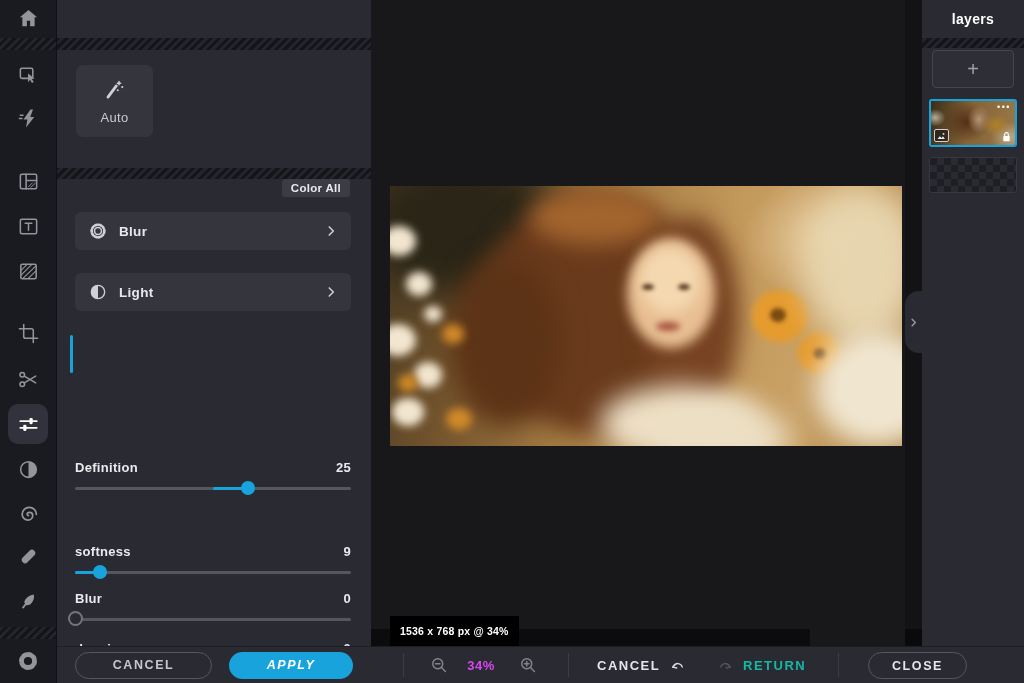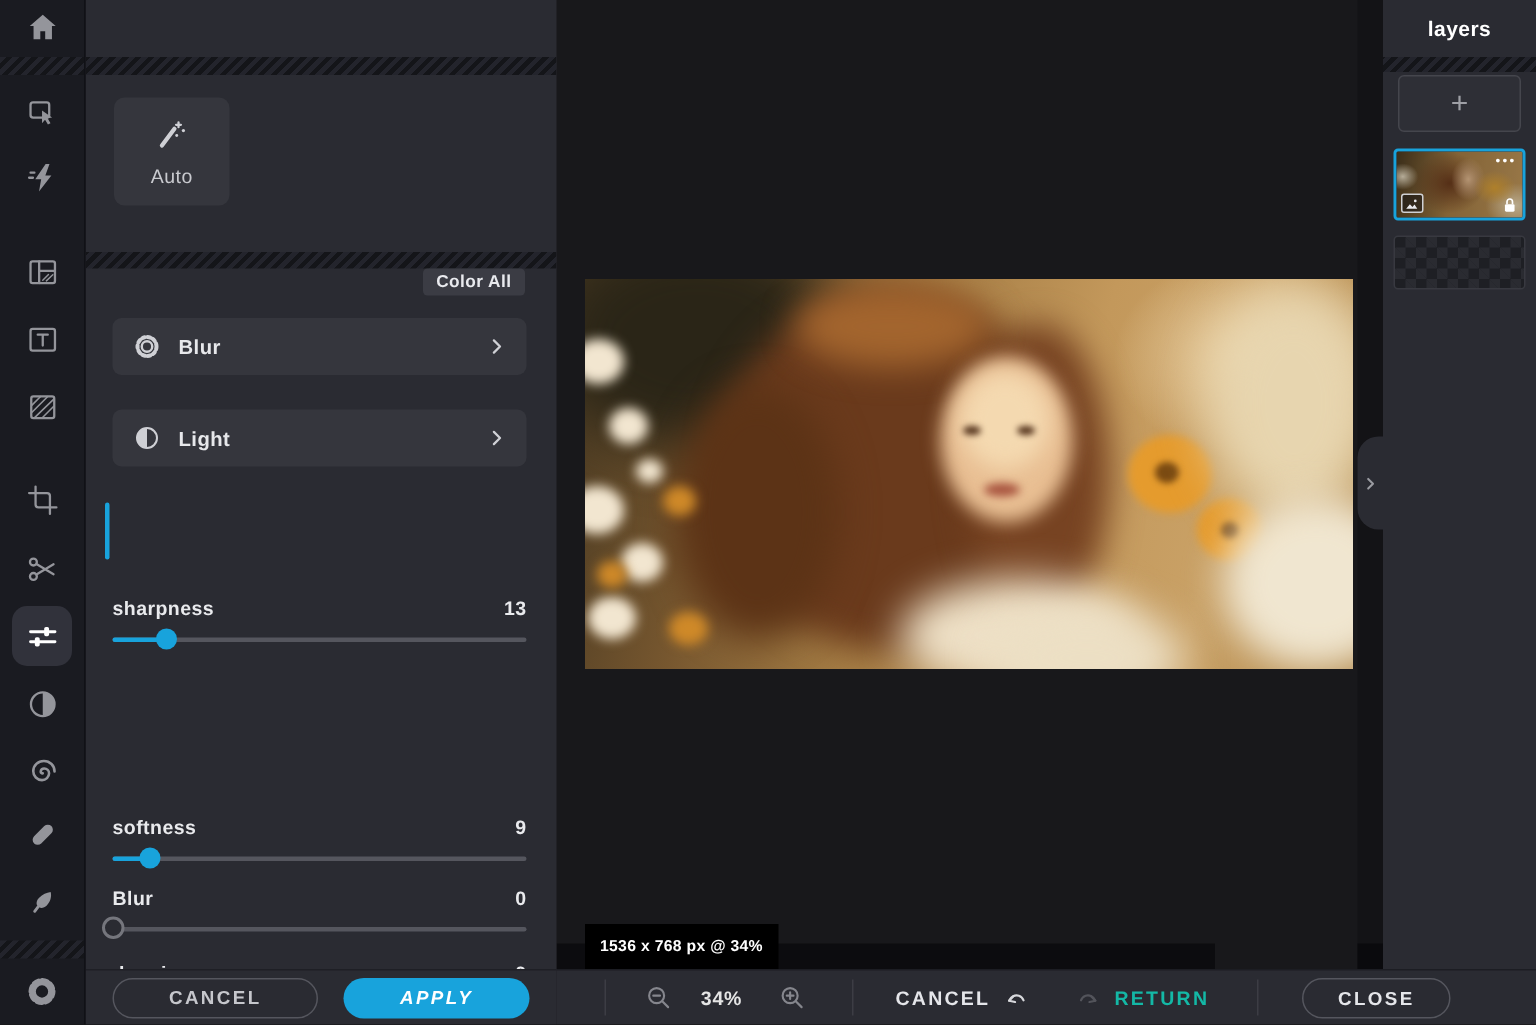--- a/index.html
+++ b/index.html
@@ -84,21 +84,21 @@
     background-image:
       linear-gradient(45deg,#2a2b31 25%,transparent 25%,transparent 75%,#2a2b31 75%),
       linear-gradient(45deg,#2a2b31 25%,transparent 25%,transparent 75%,#2a2b31 75%);
     background-position:0 0,7px 7px;background-size:14px 14px}
 
   
   .bottombar{position:absolute;left:371px;top:646px;width:653px;height:37px;background:#2a2b32;border-top:1px solid #1c1d23;z-index:4}
   .sep{position:absolute;top:6px;width:1px;height:24px;background:#3c3d44}
   .bb-item{position:absolute;display:flex;align-items:center;justify-content:center}
   .bb-text{font-size:13px;font-weight:bold;letter-spacing:1.5px}
-  .zoom-val{color:#e5e5e5;letter-spacing:.5px}
+  .zoom-val{color:#d946ef;letter-spacing:.5px}
   .bb-cancel{color:#e5e6ea}
   .bb-return{color:#14b8a6}
   .btn-close{position:absolute;left:497px;top:5px;width:99px;color:#e5e6ea}
 </style>
 </head>
 <body>
 
 <div class="rail">
   <div class="tool" style="top:-2px">
     <svg width="23" height="23" viewBox="0 0 24 24">
@@ -227,28 +227,28 @@
         <circle cx="12" cy="12" r="8"></circle>
         <path class="fillicon" d="M12 4a8 8 0 0 0 0 16z"></path>
       </svg>
     <span class="section-label">Light</span>
     <svg class="chev" width="14" height="14" viewBox="0 0 24 24">
         <path d="M9 5l7 7-7 7" stroke-width="2.6"></path>
       </svg>
   </div>
   <div class="accent-bar" style="top: 335px; background: rgb(24, 163, 220);"></div>
 
-  <div class="slider" style="top:398px">
+  <div class="slider" style="top:460px">
     <div class="lrow">
-        <span>sharpness</span>
-        <span>13</span>
+        <span>Definition</span>
+        <span>25</span>
       </div>
     <div class="track">
-        <div class="fill" style="background: rgb(24, 163, 220); left: 0px; width: 13%;"></div>
-        <div class="thumb" style="left: calc(13% - 7px); background: rgb(24, 163, 220);"></div>
+        <div class="fill" style="background: rgb(24, 163, 220); left: 50%; width: 12.5%;"></div>
+        <div class="thumb" style="left: calc(62.5% - 7px); background: rgb(24, 163, 220);"></div>
       </div>
   </div>
   <div class="slider" style="top:544px">
     <div class="lrow">
         <span>softness</span>
         <span>9</span>
       </div>
     <div class="track">
         <div class="fill" style="background: rgb(24, 163, 220); left: 0px; width: 9%;"></div>
         <div class="thumb" style="left: calc(9% - 7px); background: rgb(24, 163, 220);"></div>

